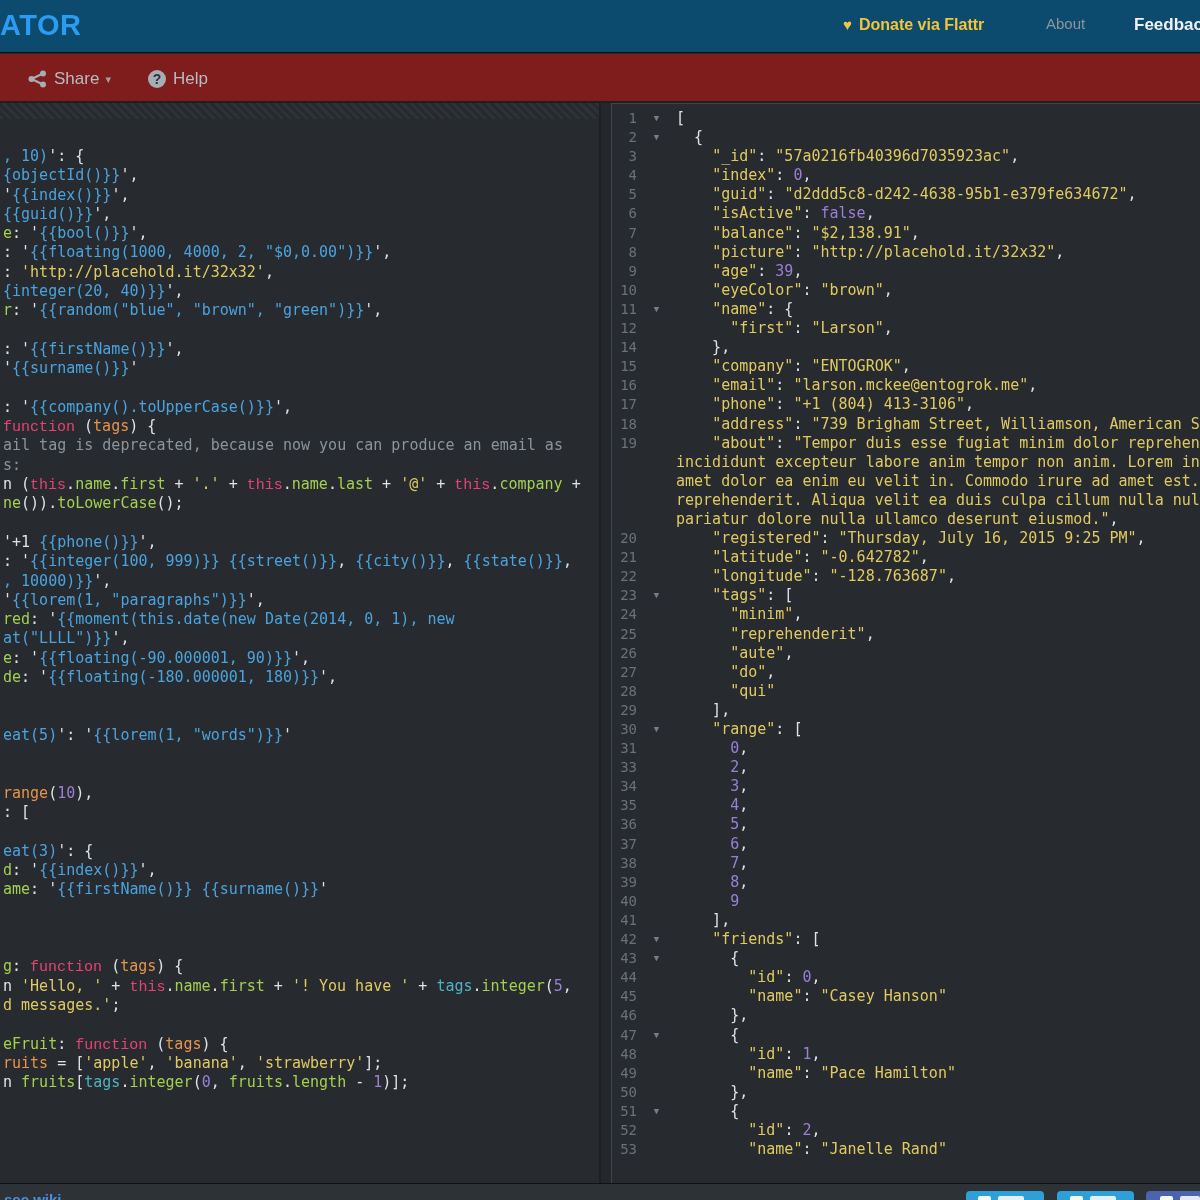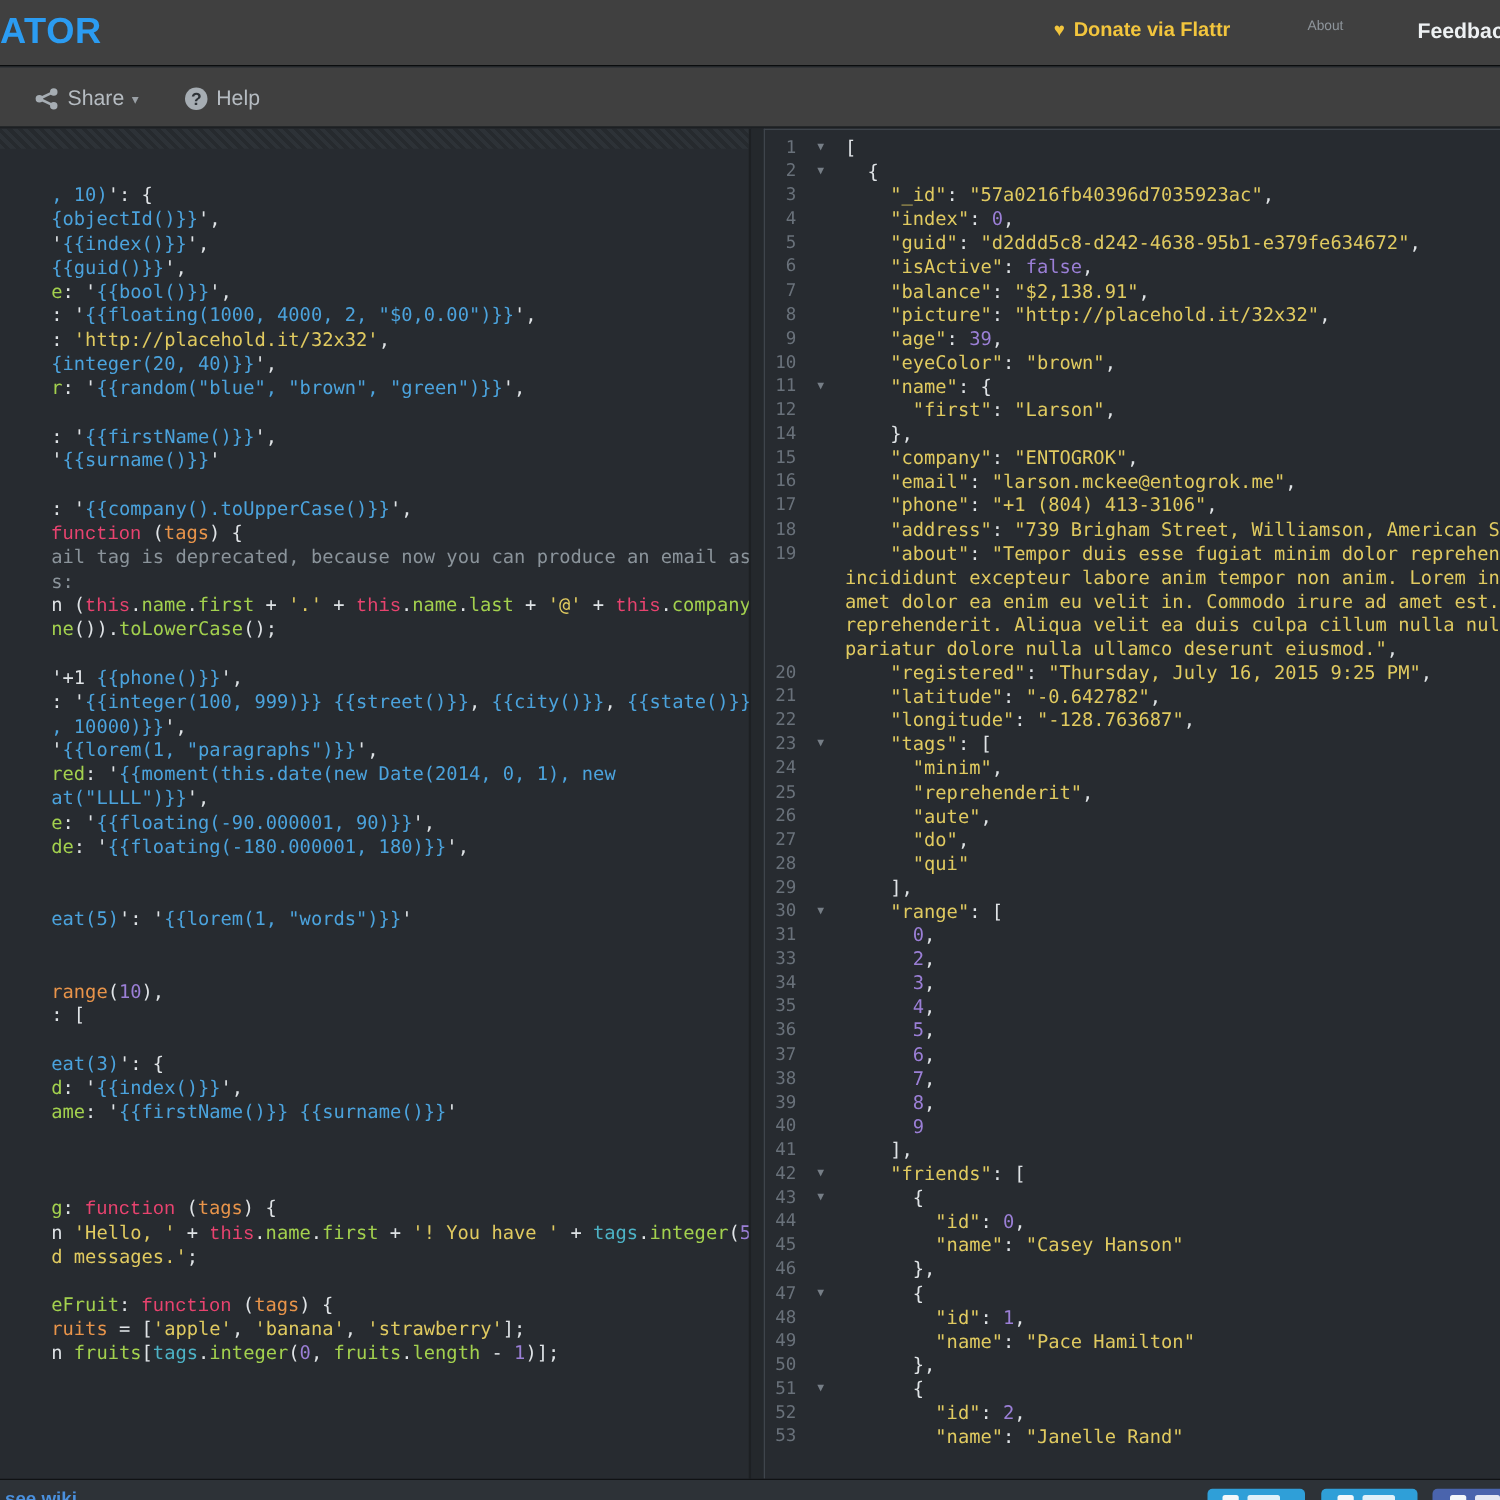--- a/index.html
+++ b/index.html
@@ -1,34 +1,34 @@
 <!DOCTYPE html>
 <html><head>
 <meta charset="utf-8">
 <style>
   * { margin:0; padding:0; box-sizing:border-box; }
   html,body { width:1200px; height:1200px; overflow:hidden; background:#272b30;
               font-family:"Liberation Sans", sans-serif; }
 
   
   .navbar { position:absolute; left:0; top:0; width:1200px; height:53px;
-            background:#404040; border-bottom:1px solid #0b0d0e;text-decoration:underline; }
+            background:#0c4a6e; border-bottom:1px solid #0b0d0e;text-decoration:underline; }
   .logo { position:absolute; left:0px; top:9px; font-size:29px; font-weight:bold;
           color:#2b9cf2; letter-spacing:0.5px; white-space:nowrap; }
   .nav-donate { position:absolute; left:843px; top:16px; font-size:16px; font-weight:bold;
                 color:#f2c53d; white-space:nowrap; cursor:pointer; }
   .nav-donate .heart { font-size:15px; margin-right:7px; }
-  .nav-about { position:absolute; left:1046px; top:15px; font-size:11px;
+  .nav-about { position:absolute; left:1046px; top:15px; font-size:15px;
                color:#8e959b; white-space:nowrap; cursor:pointer; }
   .nav-feedback { position:absolute; left:1134px; top:15px; font-size:17px; font-weight:bold;
                   color:#eef1f3; white-space:nowrap; cursor:pointer; }
 
   
   .toolbar { position:absolute; left:0; top:54px; width:1200px; height:49px;
-             background:#404040; border-bottom:2px solid #1d2023; }
+             background:#7f1d1d; border-bottom:2px solid #1d2023; }
   .tool-btn { position:absolute; top:12px; height:26px; display:flex; align-items:center;
               color:#b6bcc2; font-size:17px; cursor:pointer; white-space:nowrap; }
   .tool-share { left:28px; }
   .tool-help { left:148px; }
   .share-svg { margin-right:7px; display:block; }
   .caret { font-size:11px; color:#9aa0a6; margin-left:6px; }
   .help-circle { width:18px; height:18px; border-radius:50%; background:#a6adb3;
                  color:#2d3237; font-size:14px; font-weight:bold; text-align:center;
                  line-height:18px; margin-right:7px; }
 
@@ -39,21 +39,21 @@
   .stripes { height:16px; width:100%;
              background:repeating-linear-gradient(45deg,#2d3237 0 3px,#262a2e 3px 6px); }
   .divider { width:10px; height:100%; background:#24282c; }
   .right-pane { flex:1; height:100%; background:#272b30; overflow:hidden;
                 border-top:1px solid #3f454c; border-left:1px solid #3f454c;
                 padding-top:5px; }
 
   
   .code { font-family:"DejaVu Sans Mono", monospace; font-size:15px; line-height:19.3px;
           white-space:pre; }
-  .left-code { padding:28px 0 0 3px;margin-left:38px; }
+  .left-code { padding:28px 0 0 3px; }
   .cl { height:19.3px; }
 
   .jr { display:flex; height:19.1px; line-height:19.1px; white-space:pre;
         font-family:"DejaVu Sans Mono", monospace; font-size:15px; }
   .ln { width:25px; text-align:right; color:#69717a; font-size:14px; flex:none; }
   .fa { width:39px; text-align:center; flex:none; color:#767e86; font-size:9px;
         line-height:19.1px; cursor:pointer; }
   .jc { flex:none; }
 
   

